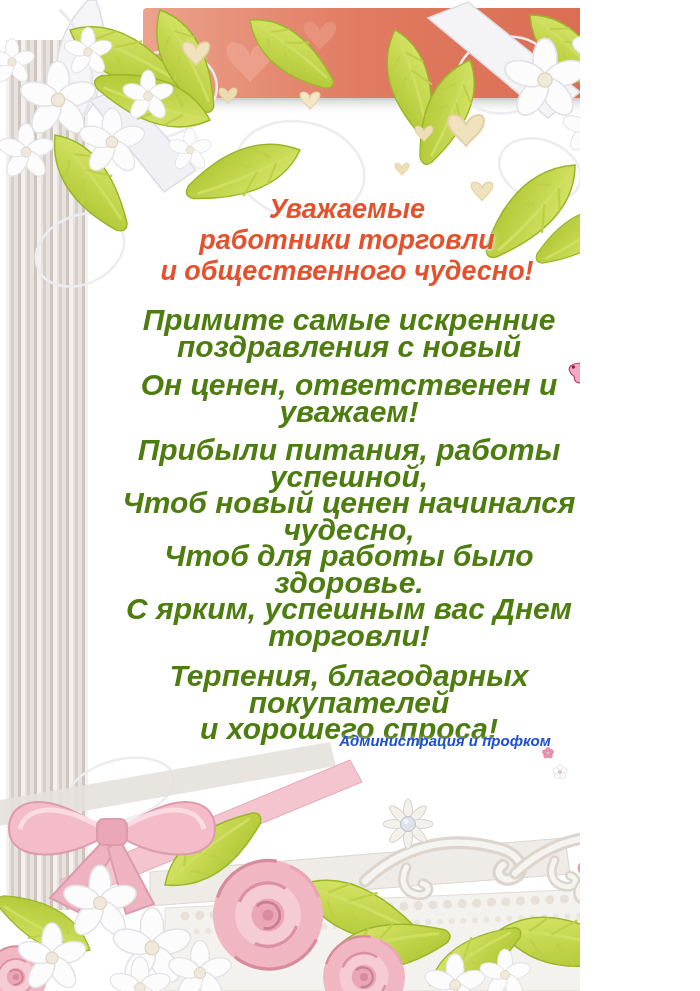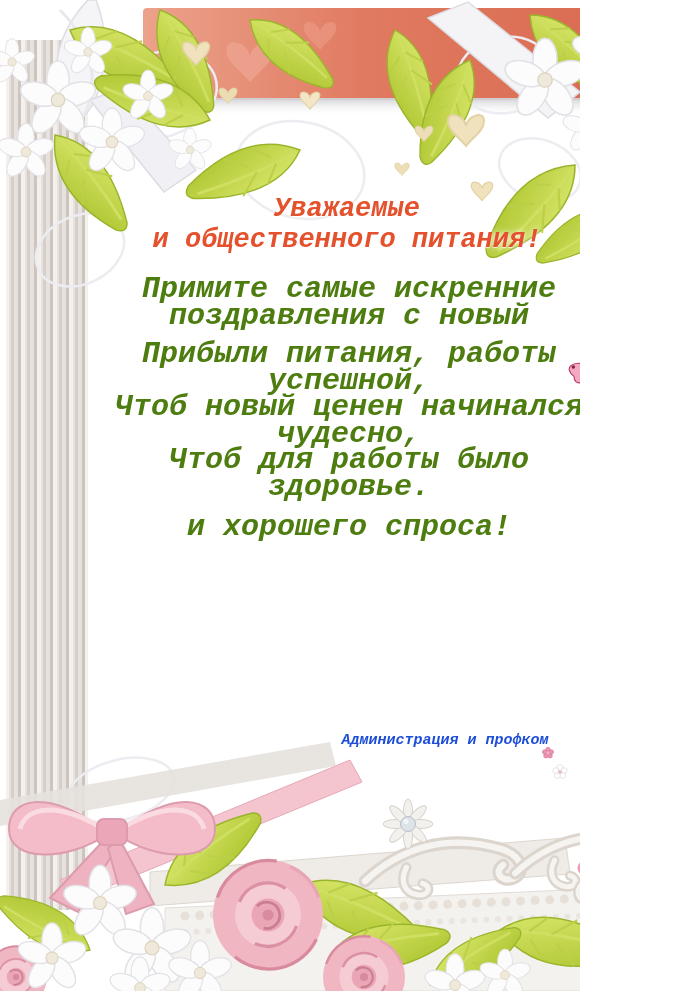--- a/index.html
+++ b/index.html
@@ -1,18 +1,18 @@
 <!DOCTYPE html>
 <html><head>
 <meta charset="utf-8">
 <style>
   html,body{margin:0;padding:0;background:#ffffff;}
   .card{
     position:relative;width:580px;height:991px;overflow:hidden;
-    background:#ffffff;font-family:Liberation Mono, monospace;
+    background:#ffffff;font-family:Liberation Sans, sans-serif;
   }
   .decor{position:absolute;left:0;top:0;z-index:1;}
   .text-block{
     position:absolute;left:86px;top:194px;width:522px;z-index:2;
     text-align:center;font-style:italic;font-weight:bold;
     text-shadow:0 0 6px rgba(255,255,255,.95), 0 1px 1px rgba(255,255,255,.8);
   }
   .title{color:#e4512c;font-size:27px;line-height:31px;margin:0 0 20px 0;}
   .para{color:#4d7c0f;font-size:30px;line-height:26.5px;margin:0 0 12px 4px;}
   .para-wish{margin-top:14px;}
@@ -280,38 +280,42 @@
       <use href="#tinyf" transform="translate(610,640) scale(0.6)" fill="#ef93b0" stroke="#d16f8e"></use>
     </g>
 
     <ellipse cx="655" cy="965" rx="28" ry="14" fill="none" stroke="#d9d4cf" stroke-width="2" stroke-dasharray="2 2"></ellipse>
     <use href="#heartPath" transform="translate(658,925) rotate(-18) scale(3.4)" fill="#e8457f" stroke="#c92a63" stroke-width="0.8"></use>
   </svg>
 
   <div class="text-block">
     <div class="title">
       <div>Уважаемые</div>
-      <div>и общественного питания!</div>
+      <div>работники торговли</div>
+      <div>и общественного чудесно!</div>
     </div>
 
     <div class="para">
       <div>Примите самые искренние</div>
       <div>поздравления с новый</div>
     </div>
 
     <div class="para">
+      <div>Он ценен, ответственен и уважаем!</div>
     </div>
 
     <div class="para">
       <div>Прибыли питания, работы успешной,</div>
       <div>Чтоб новый ценен начинался чудесно,</div>
       <div>Чтоб для работы было здоровье.</div>
+      <div>С ярким, успешным вас Днем торговли!</div>
     </div>
 
     <div class="para para-wish">
+      <div>Терпения, благодарных покупателей</div>
       <div>и хорошего спроса!</div>
     </div>
   </div>
 
   <div class="signature">
     <div>Администрация и профком</div>
   </div>
 
 </div>
 

